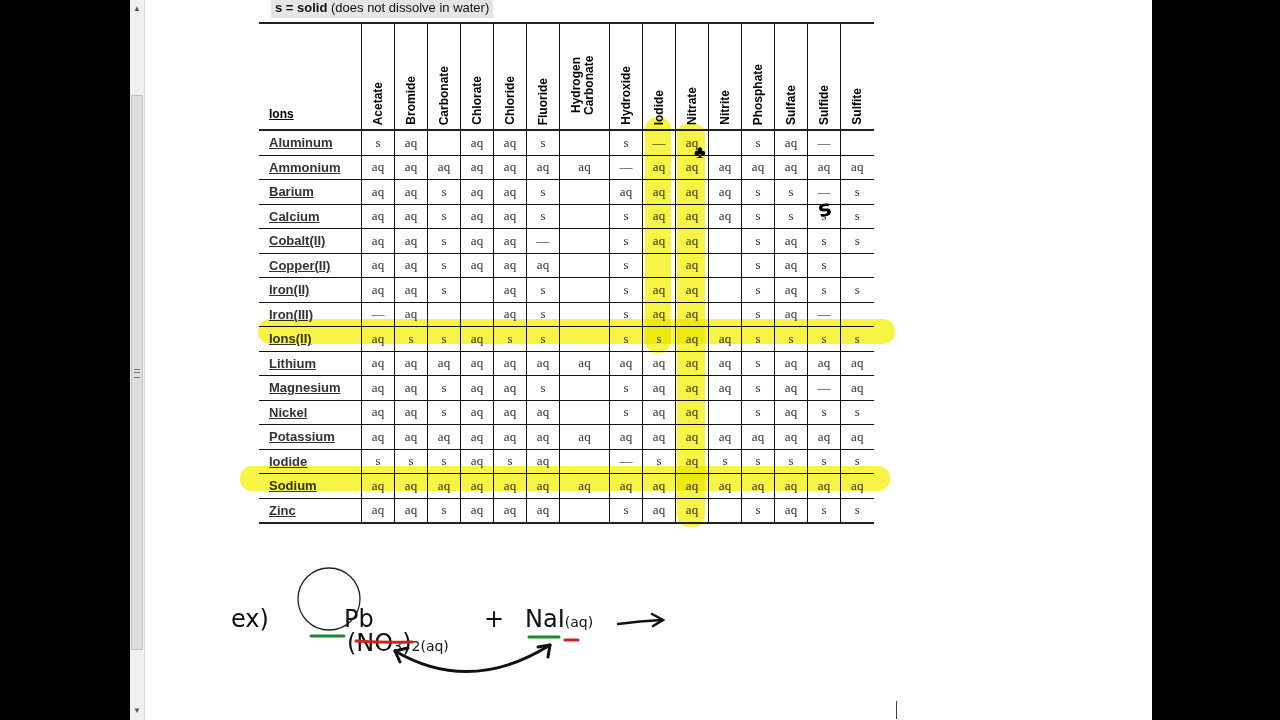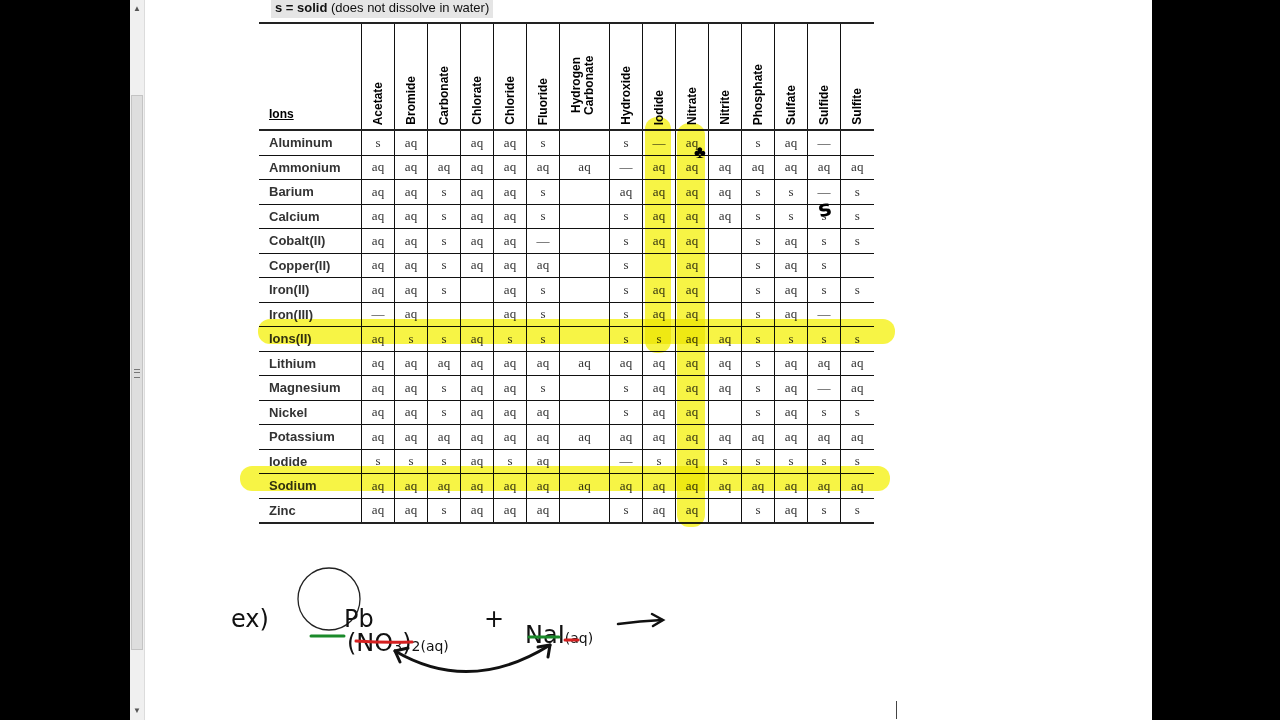--- a/index.html
+++ b/index.html
@@ -15,35 +15,35 @@
   .legend { position:absolute; left:255px; top:0px; font-size:13px; font-weight:bold; color:#111; background:#e5e5e5; padding:0 4px; height:18px; line-height:16px;margin-left:16px; }
   .legend .rest { font-weight:normal; }
 
   table.sol { position:absolute; left:259px; top:22px; border-collapse:collapse; font-size:12px; }
   table.sol td, table.sol th { border:1px solid #111; padding:0; text-align:center; }
   table.sol tr.head th { height:97px; vertical-align:bottom; border-top:2px solid #222; border-bottom:2px solid #222; }
   table.sol th.ions { width:92px; text-align:left; border-left:none; padding-left:10px; padding-bottom:8px; font-size:12px; font-weight:bold;text-decoration:underline; }
   .vhead { writing-mode:vertical-rl; transform:rotate(180deg); font-weight:bold; font-size:12px; white-space:nowrap; padding:4px 0 8px 0; margin:0 auto; line-height:13px; }
   table.sol td.ion { text-align:left; padding-left:10px; font-weight:bold; font-size:12.5px; border-left:none; color:#111; }
   table.sol tr.row td { height:23.5px; font-family:"Liberation Serif", serif; color:#333; font-size:13px; }
-  table.sol tr.row td.ion { font-family:"Liberation Sans", sans-serif; }
+  table.sol tr.row td.ion { font-family:"Liberation Sans", sans-serif;text-decoration:underline; }
   table.sol tr.last td { border-bottom:2px solid #222; }
   table.sol td:last-child, table.sol th:last-child { border-right:none; }
   col.c { width:33px; }
   col.hc { width:50px; }
 
   .hl { position:absolute; background:#f6f21c; opacity:0.82; mix-blend-mode:multiply; border-radius:12px; }
 
   .eq { position:absolute; font-family:"DejaVu Sans", sans-serif; color:#111; }
   .eq-label { left:231px; top:605px; font-size:24px; }
   .pb { left:312px; top:605px; font-size:24px;margin-left:32px; }
   .no3 { left:347px; top:629px; font-size:24px;text-align:center; }
   .sub { font-size:14px; }
   .plus { left:484px; top:605px; font-size:24px; }
-  .nai { left:525px; top:605px; font-size:24px;margin-top:16px; }
+  .nai { left:525px; top:605px; font-size:24px; }
 
   .cursor-mark { position:absolute; left:896px; top:701px; width:1px; height:18px; background:#444; }
 </style>
 </head>
 <body>
 
 <div class="page"></div>
 
 <div class="scrollbar">
   <div class="scroll-arrow-up">▲</div>

